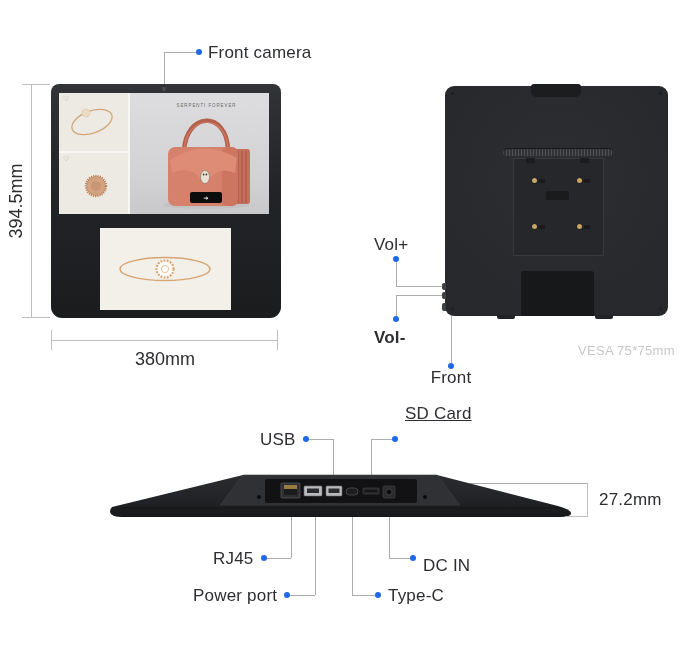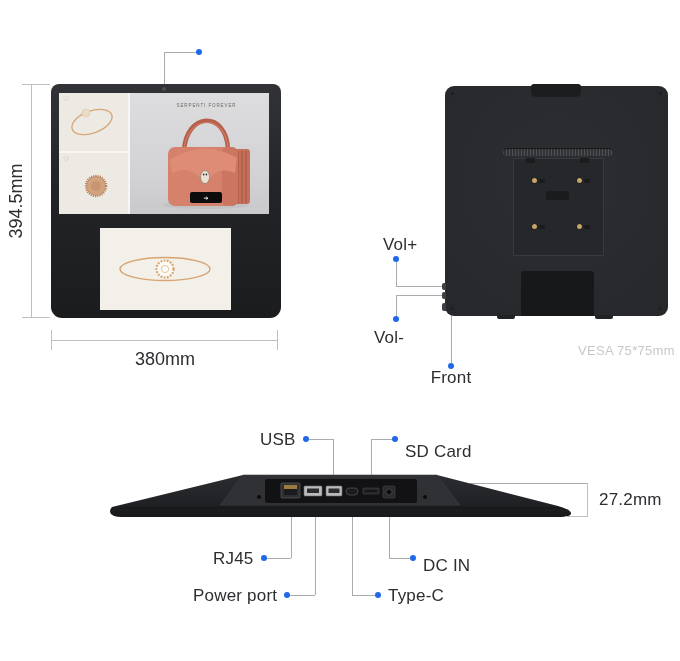--- a/index.html
+++ b/index.html
@@ -105,20 +105,21 @@
         <ellipse cx="65" cy="41" rx="45" ry="11.5" fill="none" stroke="#d8a471" stroke-width="1.4"></ellipse>
         <circle cx="65" cy="41" r="8.5" fill="#fdfbf6" stroke="#d8a471" stroke-width="2.2" stroke-dasharray="1.8 1.4"></circle>
         <circle cx="65" cy="41" r="3.6" fill="#ffffff" stroke="#e3c49a" stroke-width="1"></circle>
       </svg>
     </div>
   </div>
 
   <div class="vline z1" style="left:164px;top:52px;height:32px;"></div>
   <div class="hline z1" style="left:164px;top:52px;width:32px;"></div>
   <div class="dot" style="left:196px;top:49px;"></div>
+  <div class="lbl" style="left:208px;top:43px;">Front camera</div>
 
   <div class="vline dimline" style="left:31px;top:84px;height:234px;"></div>
   <div class="hline dimline" style="left:22px;top:84px;width:28px;"></div>
   <div class="hline dimline" style="left:22px;top:317px;width:28px;"></div>
   <div class="dimlbl" style="left:16px;top:201px;transform:translate(-50%,-50%) rotate(-90deg);">394.5mm</div>
 
   <div class="hline dimline" style="left:51px;top:340px;width:227px;"></div>
   <div class="vline dimline" style="left:51px;top:330px;height:20px;"></div>
   <div class="vline dimline" style="left:277px;top:330px;height:20px;"></div>
   <div class="dimlbl" style="left:165px;top:359px;transform:translate(-50%,-50%);">380mm</div>
@@ -144,28 +145,28 @@
     <div class="foot" style="left:150px;"></div>
     <div class="side-btn" style="top:197px;height:7px;"></div>
     <div class="side-btn" style="top:206px;height:7px;"></div>
     <div class="side-btn" style="top:217px;height:8px;"></div>
     <div class="corner-screw" style="left:6px;top:6px;"></div>
     <div class="corner-screw" style="left:214px;top:6px;"></div>
     <div class="corner-screw" style="left:6px;top:221px;"></div>
     <div class="corner-screw" style="left:214px;top:221px;"></div>
   </div>
 
-  <div class="lbl" style="left:374px;top:235px;margin-left:9px;">Vol+</div>
+  <div class="lbl" style="left:374px;top:235px;">Vol+</div>
   <div class="dot" style="left:393px;top:256px;"></div>
   <div class="vline z1" style="left:396px;top:262px;height:25px;"></div>
   <div class="hline z1" style="left:396px;top:286px;width:48px;"></div>
   <div class="hline z1" style="left:396px;top:295px;width:48px;"></div>
   <div class="vline z1" style="left:396px;top:295px;height:21px;"></div>
   <div class="dot" style="left:393px;top:316px;"></div>
-  <div class="lbl" style="left:374px;top:328px;">Vol-</div>
+  <div class="lbl" style="left:374px;top:328px;font-weight:bold;">Vol-</div>
   <div class="vline z1" style="left:451px;top:311px;height:52px;"></div>
   <div class="dot" style="left:448px;top:363px;"></div>
   <div class="lbl" style="left:451px;top:378px;transform:translate(-50%,-50%);">Front</div>
   <div id="vesa-text">VESA 75*75mm</div>
 
   <div class="vline z1" style="left:333px;top:439px;height:38px;"></div>
   <div class="vline z1" style="left:371px;top:439px;height:39px;"></div>
   <div class="vline z1" style="left:291px;top:500px;height:58px;"></div>
   <div class="vline z1" style="left:389px;top:500px;height:58px;"></div>
   <div class="vline z1" style="left:315px;top:498px;height:97px;"></div>
@@ -205,21 +206,21 @@
     <rect x="283" y="26" width="12" height="12" rx="1.5" fill="#2a2a2c" stroke="#4a4b4f" stroke-width="0.6"></rect>
     <circle cx="289" cy="32" r="3.2" fill="#151517" stroke="#5a5b5f" stroke-width="0.6"></circle>
     <circle cx="289" cy="32" r="1" fill="#000"></circle>
   </svg>
 
   <div class="lbl" style="left:260px;top:430px;">USB</div>
   <div class="dot" style="left:303px;top:436px;"></div>
   <div class="hline z6" style="left:309px;top:439px;width:24px;"></div>
   <div class="hline z6" style="left:371px;top:439px;width:21px;"></div>
   <div class="dot" style="left:392px;top:436px;"></div>
-  <div class="lbl" style="left:405px;top:442px;">SD Card</div>
+  <div class="lbl" style="left:405px;top:404px;text-decoration:underline;">SD Card</div>
 
   <div class="lbl" style="left:213px;top:549px;">RJ45</div>
   <div class="dot" style="left:261px;top:555px;"></div>
   <div class="hline z6" style="left:267px;top:558px;width:24px;"></div>
   <div class="hline z6" style="left:389px;top:558px;width:21px;"></div>
   <div class="dot" style="left:410px;top:555px;"></div>
   <div class="lbl" style="left:423px;top:549px;margin-top:7px;">DC IN</div>
 
   <div class="lbl" style="left:193px;top:586px;">Power port</div>
   <div class="dot" style="left:284px;top:592px;"></div>

